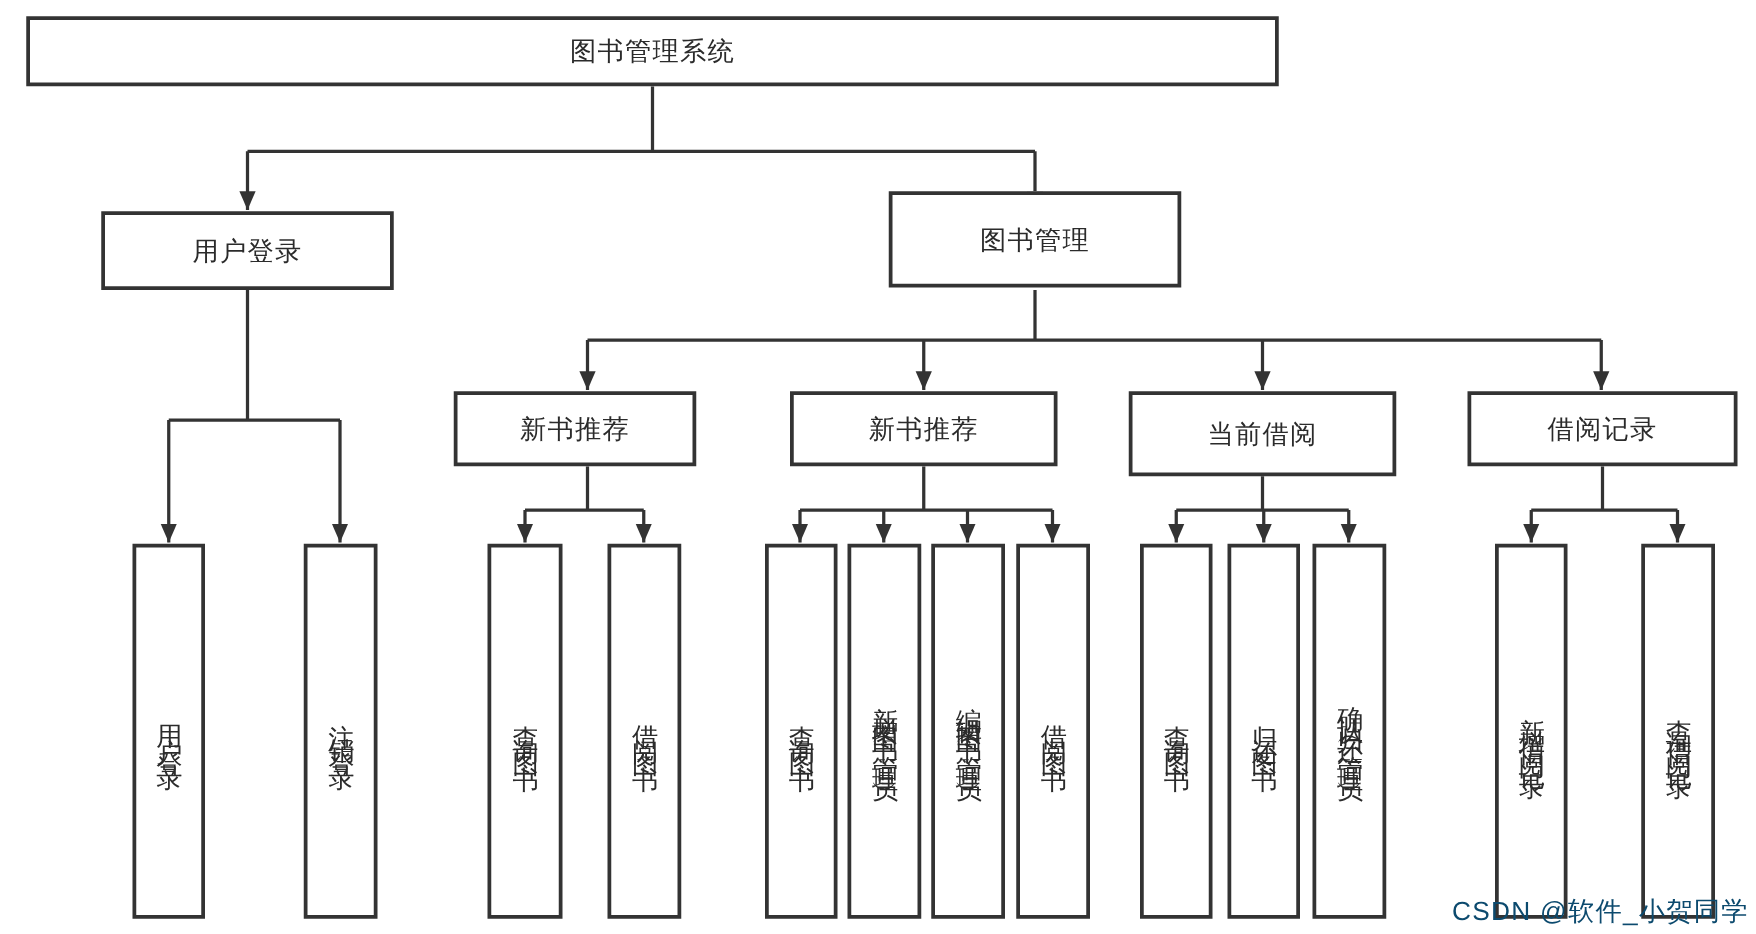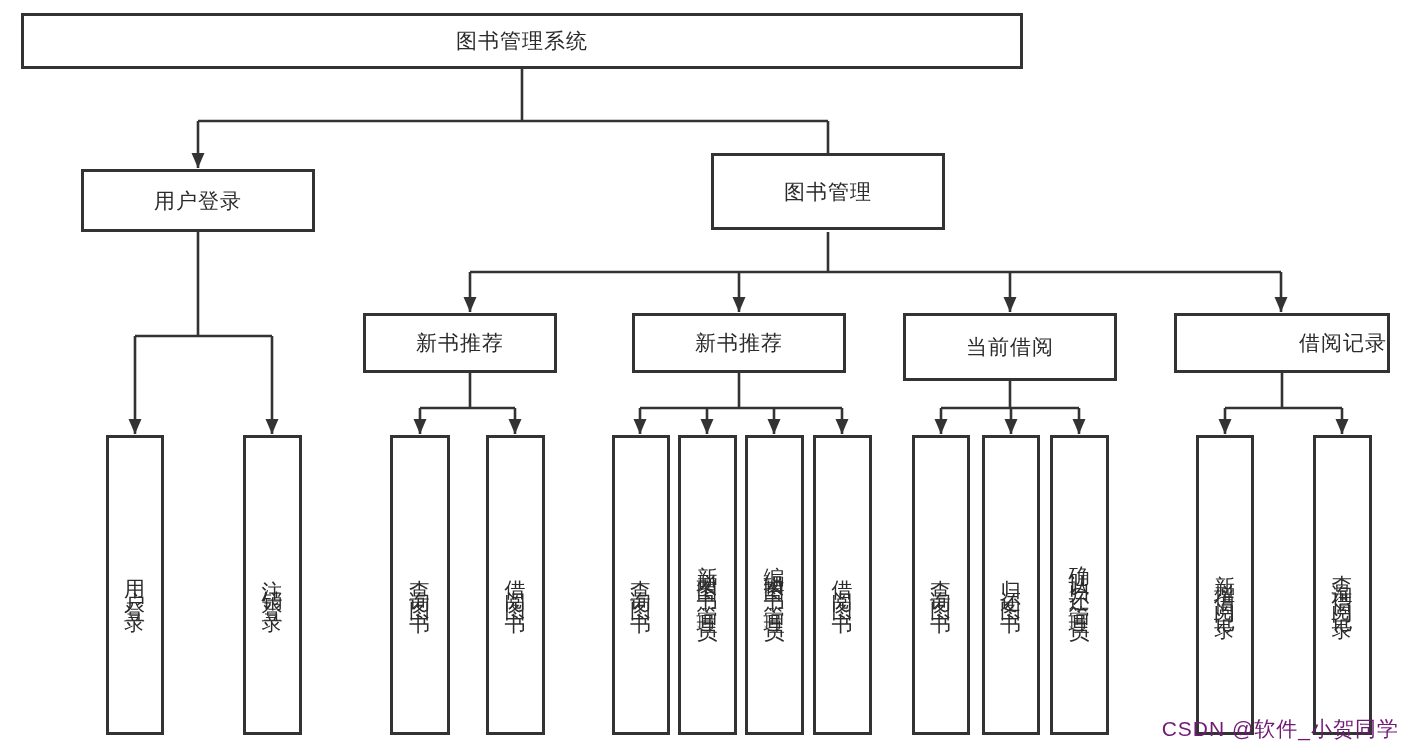--- a/index.html
+++ b/index.html
@@ -90,21 +90,21 @@
 
   <div class="node" style="left:363px;top:313px;width:194px;height:60px;">
     <span>新书推荐</span>
   </div>
   <div class="node" style="left:632px;top:313px;width:214px;height:60px;">
     <span>新书推荐</span>
   </div>
   <div class="node" style="left:903px;top:313px;width:214px;height:68px;">
     <span>当前借阅</span>
   </div>
-  <div class="node" style="left:1174px;top:313px;width:216px;height:60px;justify-content:flex-end;">
+  <div class="node" style="left:1174px;top:313px;width:216px;height:60px;">
     <span>借阅记录</span>
   </div>
 
   <div class="node vnode" style="left:106px;top:435px;width:58px;height:300px;">
     <span>用户登录</span>
   </div>
   <div class="node vnode" style="left:243px;top:435px;width:59px;height:300px;">
     <span>注销登录</span>
   </div>
 
@@ -138,15 +138,15 @@
     <span>确认归还（管理员）</span>
   </div>
 
   <div class="node vnode" style="left:1196px;top:435px;width:58px;height:300px;letter-spacing:9px;">
     <span>新增借阅记录</span>
   </div>
   <div class="node vnode" style="left:1313px;top:435px;width:59px;height:300px;letter-spacing:9px;">
     <span>查询借阅记录</span>
   </div>
 
-  <div id="watermark" style="color: #701a75;">CSDN @软件_小贺同学</div>
+  <div id="watermark" style="color: #0c4a6e;">CSDN @软件_小贺同学</div>
 
 </div>
 
 </body></html>

